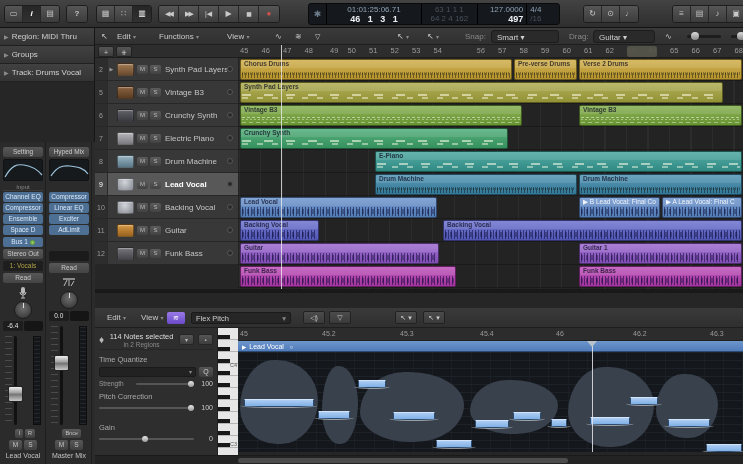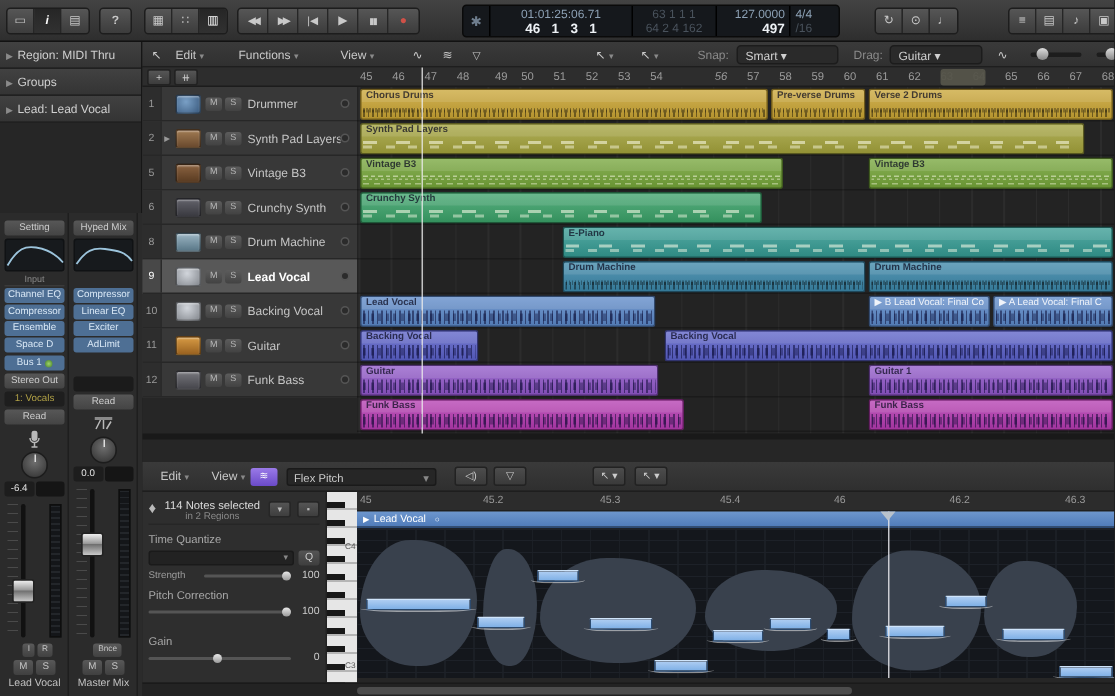--- a/index.html
+++ b/index.html
@@ -288,21 +288,21 @@
       <button class="tbtn" data-name="list-editors-button"><span data-name="list-editors-icon"></span></button>
       <button class="tbtn" data-name="note-pads-button"><span data-name="note-pads-icon"></span></button>
       <button class="tbtn" data-name="apple-loops-button"><span data-name="apple-loops-icon"></span></button>
       <button class="tbtn" data-name="browsers-button"><span data-name="browsers-icon"></span></button>
     </div>
   </div>
 
   <div id="sidebar" data-name="inspector-sidebar">
     <div class="side-hdr" data-name="region-inspector-header"><span class="tri" data-name="disclosure-icon">▶</span><span data-name="region-inspector-label">Region: MIDI Thru</span></div>
     <div class="side-hdr" data-name="groups-inspector-header"><span class="tri" data-name="disclosure-icon">▶</span><span data-name="groups-inspector-label">Groups</span></div>
-    <div class="side-hdr" data-name="track-inspector-header"><span class="tri" data-name="disclosure-icon">▶</span><span data-name="track-inspector-label">Lead: Lead Vocal</span></div>
+    <div class="side-hdr" data-name="track-inspector-header"><span class="tri" data-name="disclosure-icon">▶</span><span data-name="track-inspector-label">Track: Drums Vocal</span></div>
 
     <div id="strips" data-name="channel-strips">
 
       <div class="strip" data-name="channel-strip-track">
         <button class="slot" data-name="strip-setting-button">Setting</button>
         <div class="eqthumb" data-name="eq-thumbnail">
             <svg width="39" height="20">
               <path d="M1,17 C8,5 13,4 20,5 S33,9 38,15" stroke="#9cc4dc" stroke-width="1.2" fill="none"></path>
             </svg>
           </div>
@@ -447,31 +447,20 @@
         <span data-name="ruler-bar-number" style="left: 453.5px;">66</span>
         <span data-name="ruler-bar-number" style="left: 475px;">67</span>
         <span data-name="ruler-bar-number" style="left: 496.5px;">68</span>
         <div id="cycle" data-name="cycle-region" style="left: 389px; width: 30.1px;"></div>
       </div>
   </div>
 
   <div id="lanebg" data-name="lane-grid-background"></div>
   <div id="track-heads" data-name="track-header-list">
       <div class="trow" data-name="track-row">
-      <div class="tnum" data-name="track-number">1</div>
-      <span class="tdis" data-name="stack-disclosure-icon">▶</span>
-      <div class="ticon" data-name="drum-kit-icon" style="background: radial-gradient(circle at 40% 35%, rgb(122, 160, 198), rgb(58, 90, 126));"></div>
-      <div class="tms">
-        <button data-name="mute-button">M</button>
-        <button data-name="solo-button">S</button>
-      </div>
-      <div class="tname" data-name="track-name">Drummer</div>
-      <div class="tcirc" data-name="record-ready-icon"></div>
-    </div>
-      <div class="trow" data-name="track-row">
       <div class="tnum" data-name="track-number">2</div>
       <span class="tdis" data-name="stack-disclosure-icon" style="visibility: visible;">▶</span>
       <div class="ticon" data-name="synth-icon" style="background: linear-gradient(rgb(160, 122, 82), rgb(106, 74, 46));"></div>
       <div class="tms">
         <button data-name="mute-button">M</button>
         <button data-name="solo-button">S</button>
       </div>
       <div class="tname" data-name="track-name">Synth Pad Layers</div>
       <div class="tcirc" data-name="record-ready-icon"></div>
     </div>
@@ -488,20 +477,31 @@
     </div>
       <div class="trow" data-name="track-row">
       <div class="tnum" data-name="track-number">6</div>
       <span class="tdis" data-name="stack-disclosure-icon">▶</span>
       <div class="ticon" data-name="crunchy-synth-icon" style="background: linear-gradient(rgb(98, 98, 106), rgb(58, 58, 64));"></div>
       <div class="tms">
         <button data-name="mute-button">M</button>
         <button data-name="solo-button">S</button>
       </div>
       <div class="tname" data-name="track-name">Crunchy Synth</div>
+      <div class="tcirc" data-name="record-ready-icon"></div>
+    </div>
+      <div class="trow" data-name="track-row">
+      <div class="tnum" data-name="track-number">7</div>
+      <span class="tdis" data-name="stack-disclosure-icon">▶</span>
+      <div class="ticon" data-name="electric-piano-icon" style="background: linear-gradient(rgb(181, 181, 186), rgb(122, 122, 128));"></div>
+      <div class="tms">
+        <button data-name="mute-button">M</button>
+        <button data-name="solo-button">S</button>
+      </div>
+      <div class="tname" data-name="track-name">Electric Piano</div>
       <div class="tcirc" data-name="record-ready-icon"></div>
     </div>
       <div class="trow" data-name="track-row">
       <div class="tnum" data-name="track-number">8</div>
       <span class="tdis" data-name="stack-disclosure-icon">▶</span>
       <div class="ticon" data-name="drum-machine-icon" style="background: linear-gradient(rgb(154, 180, 194), rgb(90, 120, 136));"></div>
       <div class="tms">
         <button data-name="mute-button">M</button>
         <button data-name="solo-button">S</button>
       </div>

